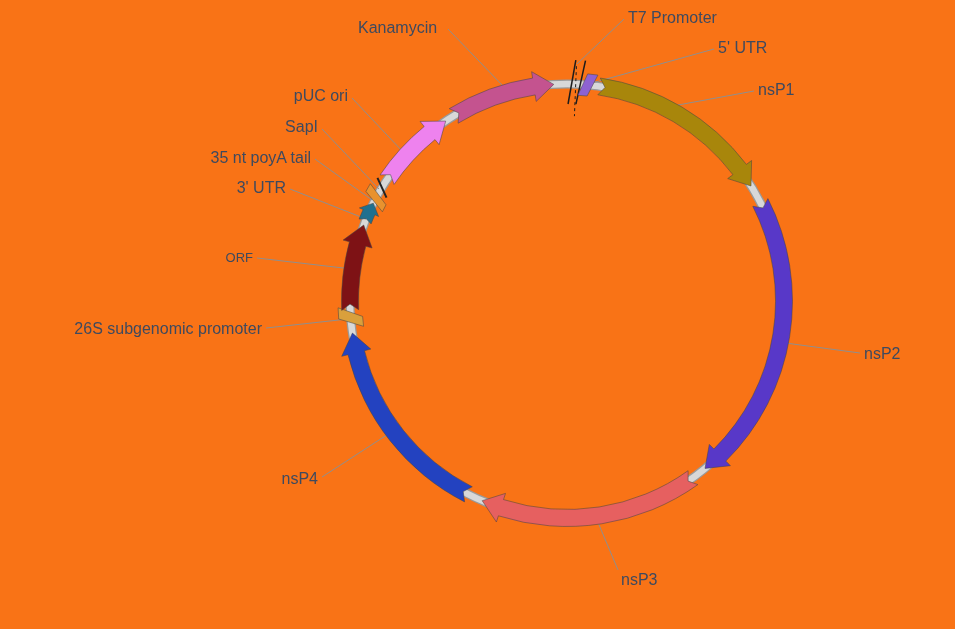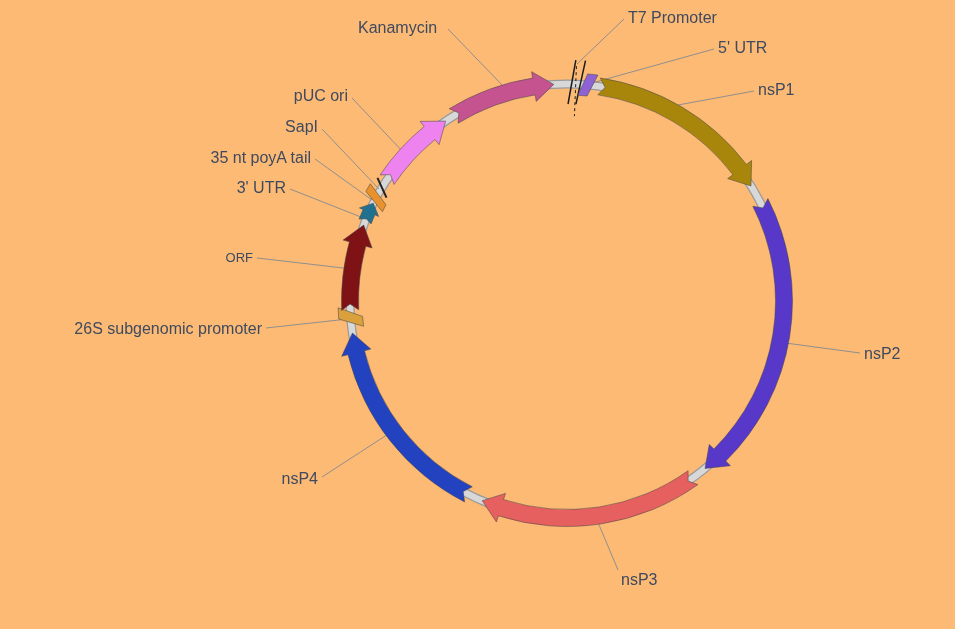--- a/index.html
+++ b/index.html
@@ -1,17 +1,17 @@
 <!DOCTYPE html>
 <html><head>
 <meta charset="utf-8">
 <style>
   html,body{margin:0;padding:0;}
   body{width:955px;height:629px;background:#ffffff;font-family:"Liberation Sans",sans-serif;}
-  .stage{position:relative;width:955px;height:629px;background:#fdba74;overflow:hidden;}
+  .stage{position:relative;width:955px;height:629px;background:#f97316;overflow:hidden;}
   svg{display:block;}
   svg text{font-family:"Liberation Sans",sans-serif;}
 </style>
 </head>
 <body>
 
 <div class="stage">
   <svg width="955" height="629" viewBox="0 0 955 629" xmlns="http://www.w3.org/2000/svg">
       <circle cx="567" cy="301" r="217" fill="none" stroke="#9A9A9A" stroke-width="9"></circle>
       <circle cx="567" cy="301" r="217" fill="none" stroke="#D8D8D8" stroke-width="6.5"></circle>

